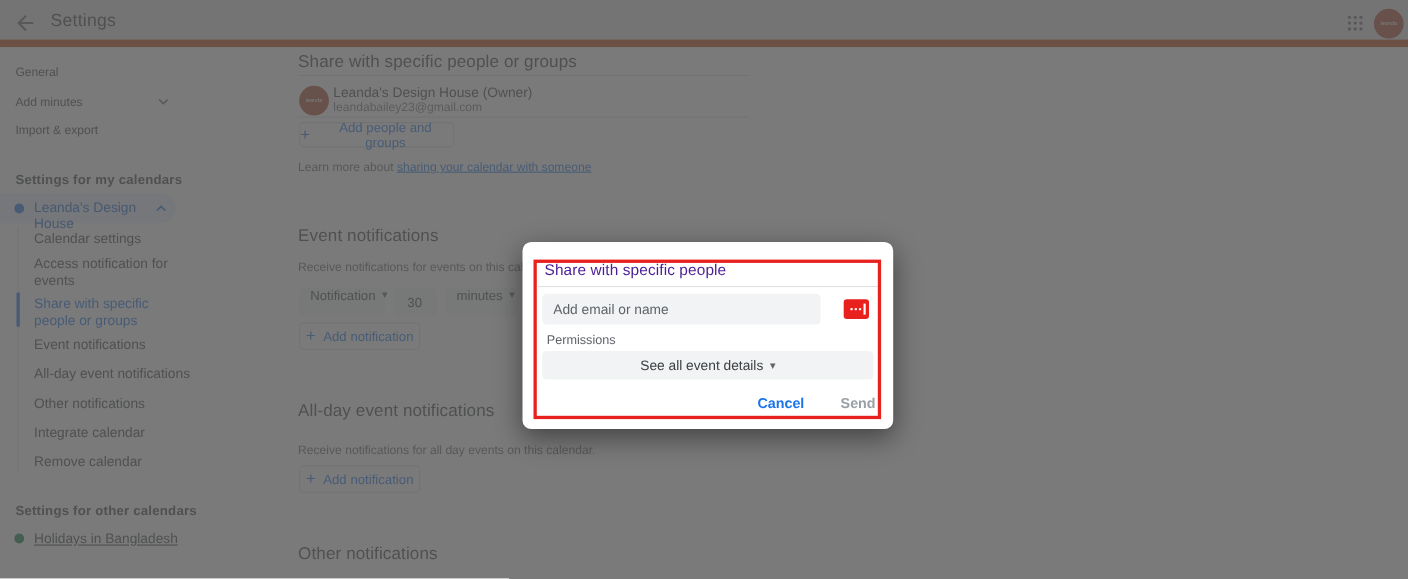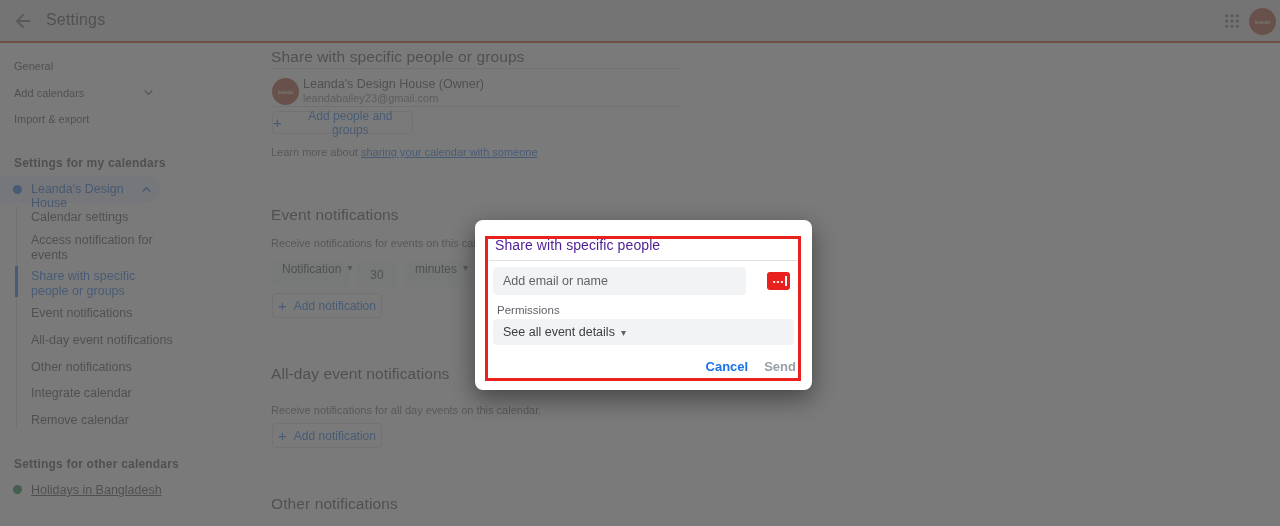--- a/index.html
+++ b/index.html
@@ -1,21 +1,21 @@
 <!DOCTYPE html>
 <html><head>
 <meta charset="utf-8">
 <style>
   * { margin:0; padding:0; box-sizing:border-box; }
   html,body { width:1280px; height:526px; overflow:hidden; }
   body { font-family:"Liberation Sans", sans-serif; background:#fff; }
   .stage { position:relative; width:1280px; height:526px; background:#fff; overflow:hidden; }
 
   
-  .header { position:absolute; top:0; left:0; right:0; height:43px; background:#e5e5e5; border-bottom:2px solid #c2410c; z-index:1;padding-left:16px; }
+  .header { position:absolute; top:0; left:0; right:0; height:43px; background:#e5e5e5; border-bottom:7px solid #c2410c; z-index:1;padding-left:16px; }
   .back-btn { position:absolute; left:12px; top:10px; width:24px; height:24px; cursor:pointer; }
   .hdr-title { position:absolute; left:46px; top:11px; font-size:16px; color:#3c4043; letter-spacing:.2px; }
   .apps-btn { position:absolute; left:1223px; top:12px; width:18px; height:18px; cursor:pointer; }
   .avatar-sm { position:absolute; left:1249px; top:8px; width:27px; height:27px; border-radius:50%;
     background:#ad4526; color:#fff; font-size:5px; display:flex; align-items:center; justify-content:center; cursor:pointer; }
 
   
   .sidebar { position:absolute; top:43px; left:0; width:256px; bottom:0; background:#fff; z-index:1; }
   .nav-item { position:absolute; left:14px; font-size:11px; color:#3c4043; cursor:pointer; line-height:16px; }
   .section-label { position:absolute; left:14px; font-size:12px; font-weight:bold; color:#3c4043; letter-spacing:.2px; }
@@ -58,22 +58,22 @@
   .modal-title { position:absolute; left:20px; top:17px; font-size:14px; font-weight:500; color:#4c1d95; letter-spacing:.1px; }
   .modal-divider { position:absolute; top:40px; left:14px; right:14px; height:1px; background:#e0e0e0; }
   .email-input { position:absolute; left:18px; top:47px; width:253px; height:28px; background:#f1f3f4; border:none;
     border-radius:4px; padding:0 34px 0 10px; font-size:12.5px; color:#3c4043; font-family:"Liberation Sans",sans-serif; }
   .email-input::placeholder { color:#5f6368; opacity:1; }
   .cursor-badge { position:absolute; left:292px; top:52px; width:23px; height:18px; background:#e8201e; border-radius:3px;
     color:#fff; font-size:8px; letter-spacing:1px; display:flex; align-items:center; justify-content:center; }
   .cursor-badge::after { content:""; position:absolute; right:3px; top:4px; width:2px; height:10px; background:#fff; }
   .perm-label { position:absolute; left:22px; top:84px; font-size:11.5px; color:#5f6368; }
   .perm-select { position:absolute; left:18px; top:99px; width:301px; height:26px; background:#f1f3f4; border-radius:4px;
-    display:flex; align-items:center; justify-content:flex-start; padding:0 10px; font-size:12.5px; color:#3c4043; cursor:pointer; }
-  .modal-actions { position:absolute; right:16px; top:139px; display:flex; gap:16px; }
+    display:flex; align-items:center; justify-content:center; padding:0 10px; font-size:12.5px; color:#3c4043; cursor:pointer; }
+  .modal-actions { position:absolute; right:16px; top:139px; display:flex; gap:33px; }
   .btn-text { font-size:13px; font-weight:bold; cursor:pointer; background:none; border:none; font-family:"Liberation Sans",sans-serif; }
   .btn-cancel { color:#1a73e8; }
   .btn-send { color:#9aa0a6; cursor:default; }
   svg { display:block; }
 </style>
 </head>
 <body>
 
 <div class="stage">
 
@@ -98,21 +98,21 @@
       </svg>
     </div>
     <div class="avatar-sm">
         <span>leanda</span>
       </div>
   </div>
 
   <div class="sidebar">
     <div class="nav-item" style="top:15px;">General</div>
     <div class="nav-item" style="top:42px; width:226px;">
-      <span>Add calendars</span>
+      <span>Add minutes</span>
       <span style="position:absolute; left:126px; top:-1px;">
         <svg width="17" height="17" viewBox="0 0 24 24">
             <path fill="#5f6368" d="M16.59 8.59 12 13.17 7.41 8.59 6 10l6 6 6-6z"></path>
           </svg>
       </span>
     </div>
     <div class="nav-item" style="top:68px;">Import &amp; export</div>
 
     <div class="section-label" style="top:113px;">Settings for my calendars</div>
 

